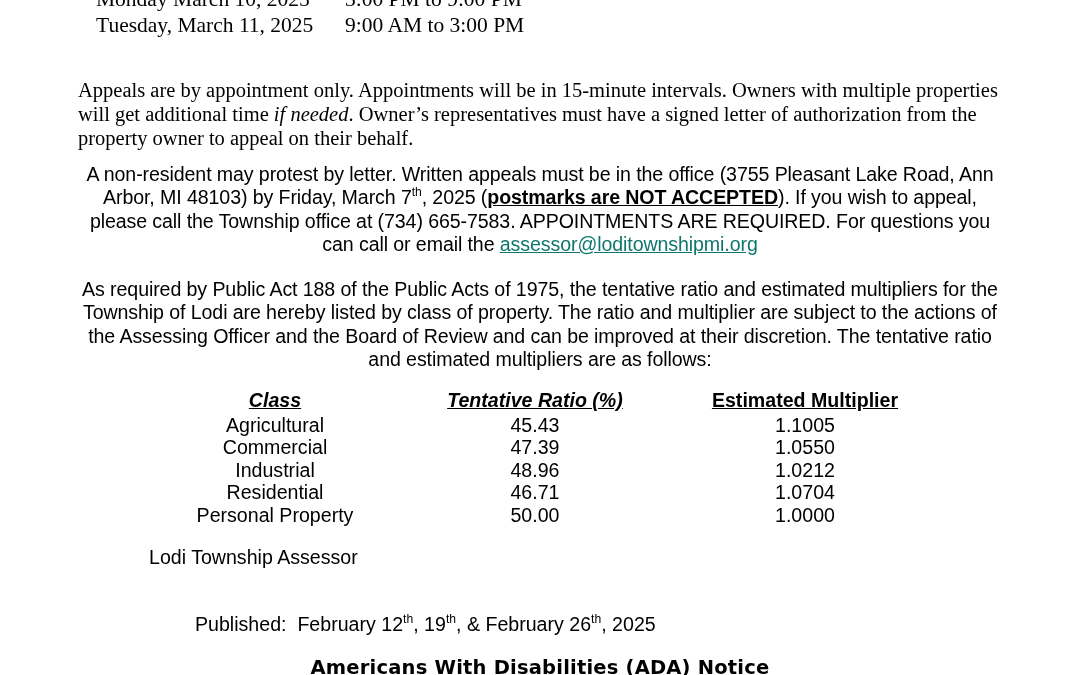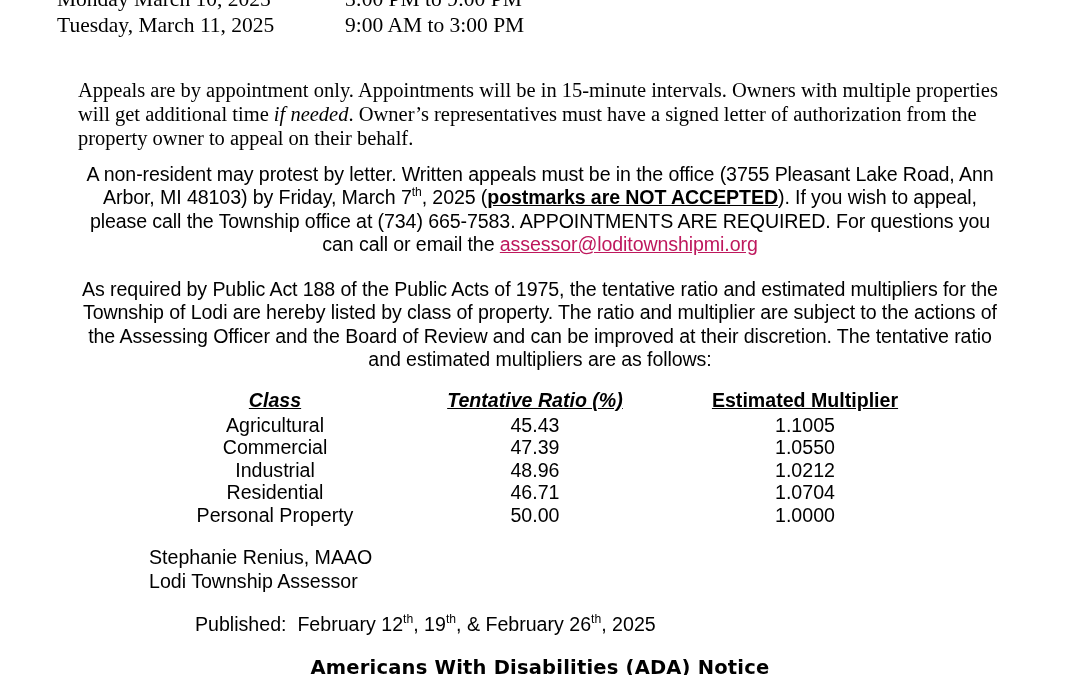--- a/index.html
+++ b/index.html
@@ -37,21 +37,21 @@
   }
   .sched-row {
     display: flex;
     font-family: "Liberation Serif", "DejaVu Serif", serif;
     font-size: 21.5px;
     line-height: 26px;
     white-space: nowrap;
   }
   .sched-day {
     width: 345px;
-    padding-left: 57px;
+    padding-left: 96px;
     box-sizing: border-box;
   }
   .sched-time {
     padding-left: 0px;
   }
 
   
   .para-serif {
     position: absolute;
     left: 78px;
@@ -76,21 +76,21 @@
   }
   .para-sans b { font-weight: bold; }
   .u { text-decoration: underline; }
   sup {
     font-size: 0.62em;
     vertical-align: super;
     line-height: 0;
     text-align: center;
   }
   a.email {
-    color: #be185d;
+    color: #0f766e;
     text-decoration: underline;
   }
 
   
   .ratio-table {
     position: absolute;
     left: 150px;
     top: 389px;
     width: 790px;
     border-collapse: collapse;
@@ -209,21 +209,20 @@
       </tr>
       <tr>
         <td>Personal Property</td>
         <td>50.00</td>
         <td>1.0000</td>
       </tr>
     </tbody>
   </table>
 
   <div class="sig">
-    <div>Stephanie Renius, MAAO</div>
     <div>Lodi Township Assessor</div>
   </div>
 
   <div class="published"><span>Published:</span>&nbsp;&nbsp;<span>February 12</span><sup>th</sup><span>, 19</span><sup>th</sup><span>, &amp; February 26</span><sup>th</sup><span>, 2025</span></div>
 
   <div class="ada">Americans With Disabilities (ADA) Notice</div>
 
 </div>
 
 </body></html>

